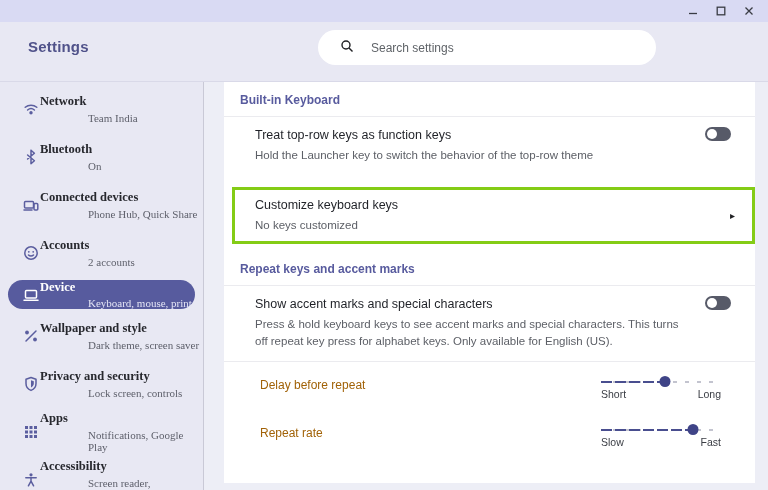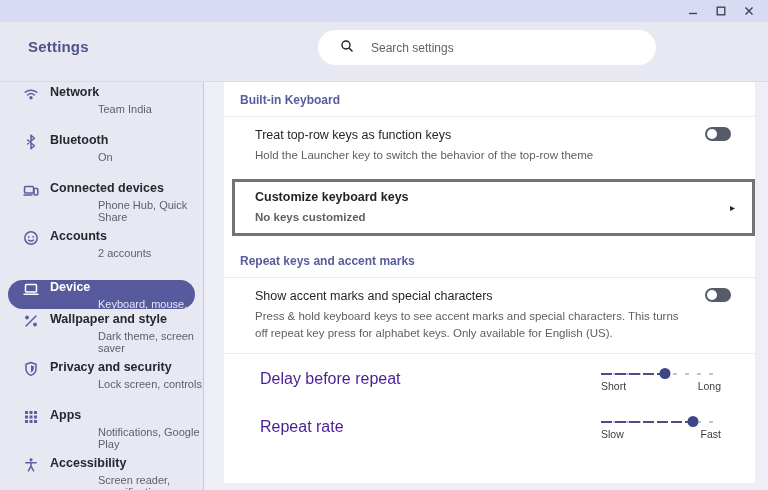--- a/index.html
+++ b/index.html
@@ -14,55 +14,55 @@
 
   
   .header { position:relative; height:60px; background:#e8e8f3; border-bottom:1px solid #d9d9e8; }
   .app-title { position:absolute; left:28px; top:16px; font-size:15px; font-weight:bold; color:#50528a; letter-spacing:.2px; }
   .searchbar { position:absolute; left:318px; top:8px; width:338px; height:35px; background:#ffffff; border-radius:18px; display:flex; align-items:center; padding-left:22px; gap:17px; }
   .search-placeholder { font-size:12px; color:#5f6368; }
 
   
   .body { display:flex; height:417px; }
   .sidebar { width:204px; background:#e8e8f3; border-right:1px solid #c9c9d6; padding-top:3px; }
-  .nav-item { height:48px; display:flex; padding-left:22px; gap:10px; cursor:pointer; }
+  .nav-item { height:48px; display:flex; align-items:center; padding-left:22px; cursor:pointer;font-family:Liberation Serif, serif; }
   .nav-icon { width:18px; height:18px; flex:0 0 18px; display:flex; align-items:center; justify-content:center; }
   .nav-label { font-size:12.5px; font-weight:bold; color:#27282e; line-height:1.25; }
   .nav-sub { font-size:11px; color:#5d5f6a; margin-top:2px;margin-left:48px; }
   .nav-item.selected { background:#575b9e; border-radius:24px; margin:3px 8px; height:29px; padding-left:14px; }
   .nav-item.selected .nav-label, .nav-item.selected .nav-sub { color:#ffffff; }
   .nav-item.selected .nav-sub { color:#e4e5f5; }
 
   
   .content { flex:1; background:#edeef6; padding:0 12px 15px 20px; position:relative; }
   .card { background:#ffffff; width:531px; min-height:401px; }
 
   .section-title { font-size:12px; color:#585b9e; font-weight:bold; padding:11px 16px 9px 16px; }
   .divider { height:1px; background:#ebebef; margin:0; }
 
   .row { display:flex; align-items:flex-start; padding:10px 24px 10px 31px; }
   .row-text { flex:1; padding-right:28px; }
   .row-title { font-size:12.5px; color:#1f2127; line-height:1.35; }
   .row-sub { font-size:11.5px; color:#5c5f66; margin-top:3px; line-height:1.5; }
 
   
-  .hl-row { border:3px solid #737373; margin:5px 0 5px 8px; padding:7px 17px 7px 20px; display:flex; align-items:center;font-weight:bold; }
+  .hl-row { border:3px solid #84cc16; margin:13px 0 5px 8px; padding:7px 17px 7px 20px; display:flex; align-items:center; }
   .chevron { font-size:10px; color:#202124; }
 
   
   .toggle { position:relative; width:26px; height:14px; border-radius:8px; flex:0 0 26px; cursor:pointer; }
   .toggle[data-state="off"] { background:#575a68; }
   .toggle[data-state="on"]  { background:#575b9e; }
   .toggle .knob { position:absolute; top:2px; width:10px; height:10px; border-radius:50%; background:#ffffff; }
   .toggle[data-state="off"] .knob { left:2px; }
   .toggle[data-state="on"]  .knob { left:14px; }
 
   
   .slider-row { display:flex; align-items:flex-start; padding:14px 34px 6px 36px; }
-  .slider-label { flex:1; font-size:16px; color:#4c1d95; padding-top:2px; }
+  .slider-label { flex:1; font-size:12px; color:#a16207; padding-top:2px; }
   .slider-box { width:120px; }
   .slider-track { position:relative; height:12px; }
   .track-rest { position:absolute; left:0; right:0; top:5px; height:2px;
                 background:repeating-linear-gradient(90deg,#c3c4cf 0 4px,transparent 4px 12px); }
   .track-fill { position:absolute; left:0; top:5px; height:2.5px;
                 background:repeating-linear-gradient(90deg,#494e8f 0 11px,transparent 11px 14px); }
   .slider-knob { position:absolute; top:0.5px; width:11px; height:11px; border-radius:50%; background:#3f4487; transform:translateX(-50%); cursor:pointer; }
   .slider-ends { display:flex; justify-content:space-between; font-size:10.5px; color:#3a3d44; }
 
   svg.sicon { stroke:#5b5e9f; fill:none; stroke-width:1.5; stroke-linecap:round; stroke-linejoin:round; }

